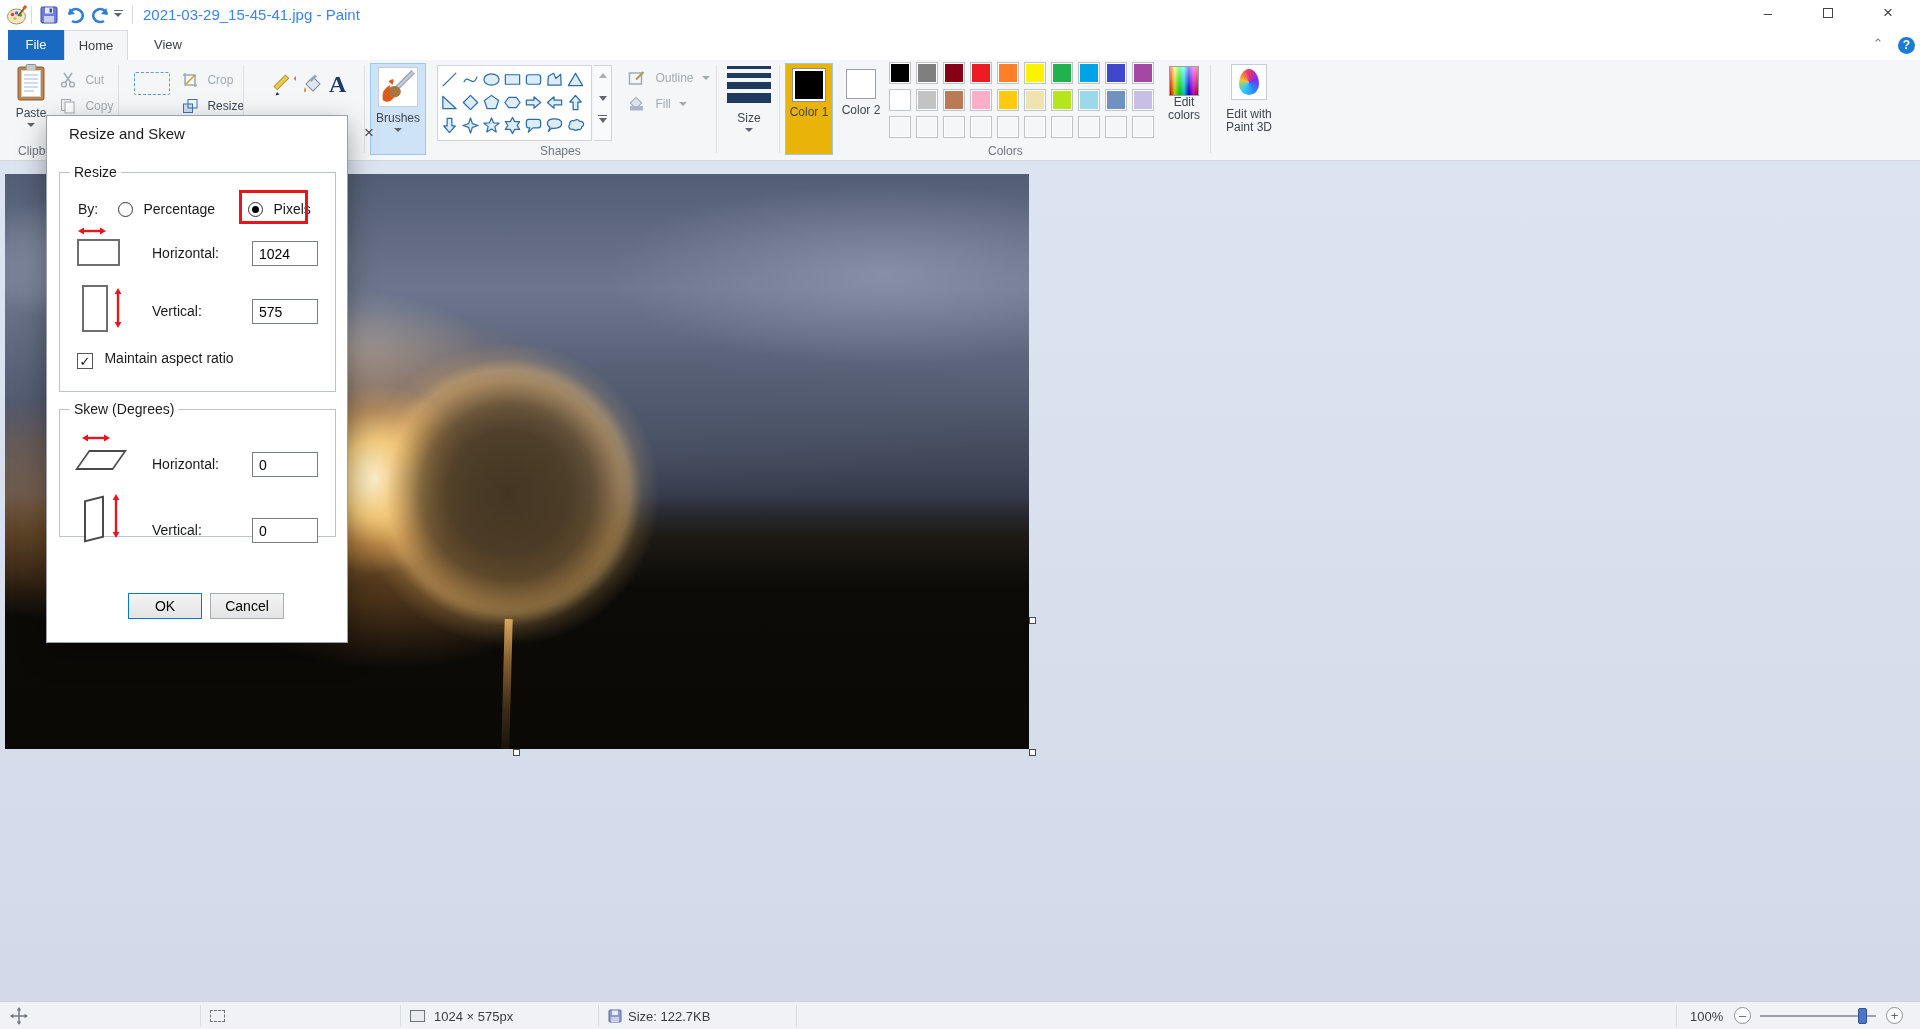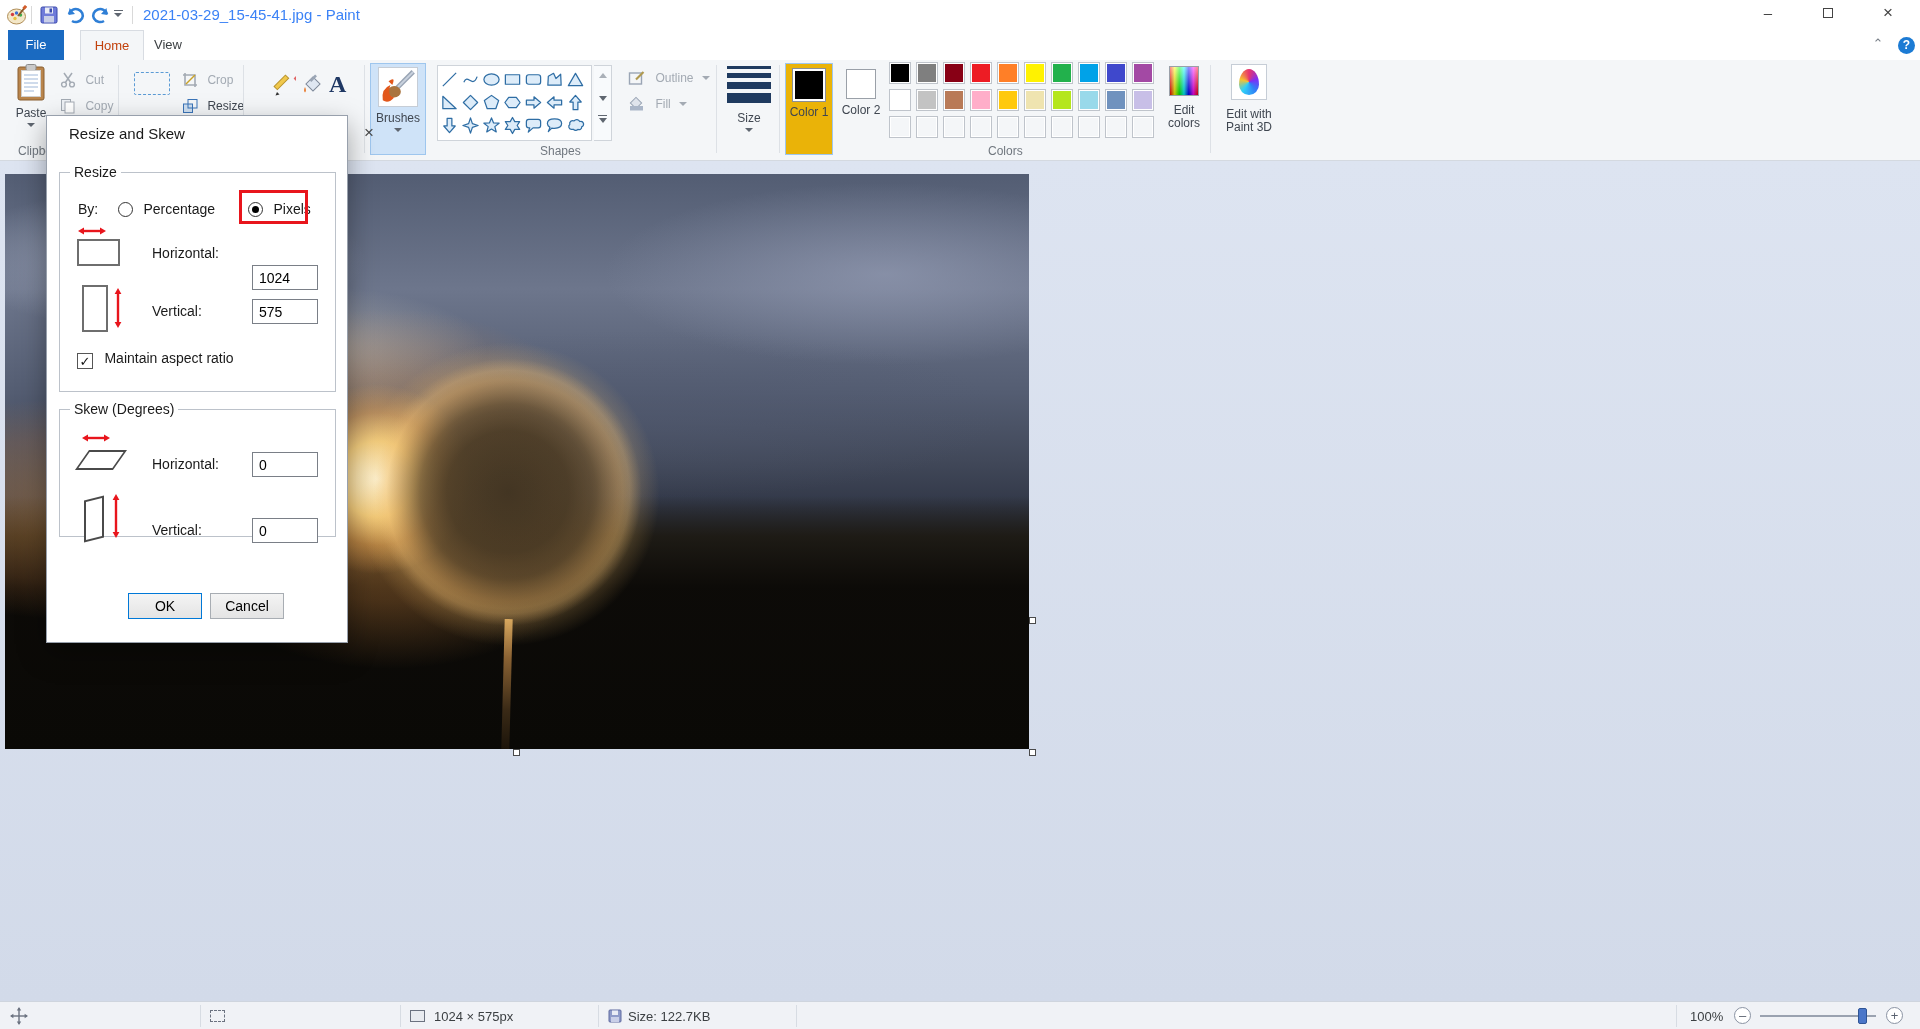--- a/index.html
+++ b/index.html
@@ -11,21 +11,21 @@
   #titlebar { left:0; top:0; width:1920px; height:30px; background:#ffffff; }
   .qat-sep { width:1px; height:18px; background:#d9d9d9; top:6px; }
   #title-text { left:143px; top:6px; font-size:15px; color:#3b82f6; white-space:nowrap; }
   .wbtn { width:44px; height:28px; top:0; text-align:center; line-height:26px; color:#444; font-size:15px; }
   .wbtn .sq { display:inline-block; width:10px; height:10px; border:1px solid #444; }
 
   
   #tabrow { left:0; top:30px; width:1868px; height:30px; background:#ffffff; }
   .tab { top:0; height:30px; line-height:30px; text-align:center; font-size:13px; color:#3c4043; }
   #tab-file { left:8px; width:56px; background:#1a6ac1; color:#fff; }
-  #tab-home { left:80px; width:64px; background:#f4f6f8; border:1px solid #d8dce2; border-bottom:none; color:#c2410c;text-align:center; }
+  #tab-home { left:64px; width:64px; background:#f4f6f8; border:1px solid #d8dce2; border-bottom:none; color:#404040;text-align:center; }
   #tab-view { left:140px; width:56px; }
   #ribbon-collapse { left:1868px; top:6px; width:20px; height:20px; color:#7a8089; font-size:13px; text-align:center; }
   #help-btn { left:1898px; top:7px; width:17px; height:17px; border-radius:50%; background:#1c7bd4; color:#fff; font-size:12px; font-weight:bold; text-align:center; line-height:17px; }
 
   
   #ribbon { left:0; top:60px; width:1920px; height:101px; background:#f4f6f8; border-bottom:1px solid #d4d9e0; }
   .gdiv { top:5px; width:1px; height:88px; background:#dde1e6; }
   .lbl { font-size:12px; color:#3f4650; white-space:nowrap; }
   .lbl.dis { color:#a3aab3; }
   .glbl { font-size:12px; color:#70777f; }
@@ -398,21 +398,21 @@
         <div class="swatch empty"></div>
         <div class="swatch empty"></div>
         <div class="swatch empty"></div>
         <div class="swatch empty"></div>
         <div class="swatch empty"></div>
         <div class="swatch empty"></div>
         <div class="swatch empty"></div>
       </div>
     <div class="bigbtn abs" style="left:1162px;top:4px;width:44px">
       <div style="width:30px;height:30px;margin:2px auto 0;border:1px solid #9aa0a8;background:linear-gradient(to bottom,rgba(255,255,255,.55),rgba(0,0,0,.25)),linear-gradient(90deg,#f00,#ff0,#0f0,#0ff,#00f,#f0f,#f00)"></div>
-      <div class="lbl" style="white-space:normal;line-height:13px;margin-top:8px">Edit colors</div>
+      <div class="lbl" style="white-space:normal;line-height:13px;margin-top:0">Edit colors</div>
     </div>
     <div class="abs glbl" style="left:988px;top:84px">Colors</div>
     <div class="gdiv abs" style="left:1210px"></div>
 
     <div class="bigbtn abs" style="left:1218px;top:4px;width:62px">
       <div style="width:36px;height:36px;margin:0 auto;background:#fff;border:1px solid #c6cdd6;display:flex;align-items:center;justify-content:center">
         <div style="width:20px;height:26px;border-radius:50% 50% 50% 50%/60% 60% 40% 40%;background:conic-gradient(#e8336d,#7b2ff7,#2f80f7,#2fd0f7,#f7c12f,#e8336d)"></div>
       </div>
       <div class="lbl" style="white-space:normal;line-height:13px;margin-top:8px">Edit with Paint 3D</div>
     </div>
@@ -445,21 +445,21 @@
       </div>
       <div class="abs" style="left:179px;top:17px;width:69px;height:34px;border:3px solid #e8151c"></div>
 
       <svg class="abs" style="left:18px;top:52px" width="28" height="12" viewBox="0 0 28 12">
         <line x1="4" y1="6" x2="24" y2="6" stroke="#e8151c" stroke-width="2.4"></line>
         <polygon points="0,6 6,2.6 6,9.4" fill="#e8151c"></polygon>
           <polygon points="28,6 22,2.6 22,9.4" fill="#e8151c"></polygon>
       </svg>
       <div class="iconrect abs" style="left:17px;top:66px;width:43px;height:27px"></div>
       <div class="dlabel abs" style="left:92px;top:72px">Horizontal:</div>
-      <input class="dinput abs" style="left: 192px; top: 68px; margin-top: 24px;" value="1024">
+      <input class="dinput abs" style="left: 192px; top: 68px;" value="1024">
 
       <div class="iconrect abs" style="left:22px;top:112px;width:26px;height:47px"></div>
       <svg class="abs" style="left:52px;top:115px" width="12" height="40" viewBox="0 0 12 40">
         <line x1="6" y1="4" x2="6" y2="36" stroke="#e8151c" stroke-width="2.4"></line>
         <polygon points="6,0 2.6,6 9.4,6" fill="#e8151c"></polygon>
           <polygon points="6,40 2.6,34 9.4,34" fill="#e8151c"></polygon>
       </svg>
       <div class="dlabel abs" style="left:92px;top:130px">Vertical:</div>
       <input class="dinput abs" style="left: 192px; top: 126px;" value="575">
 

